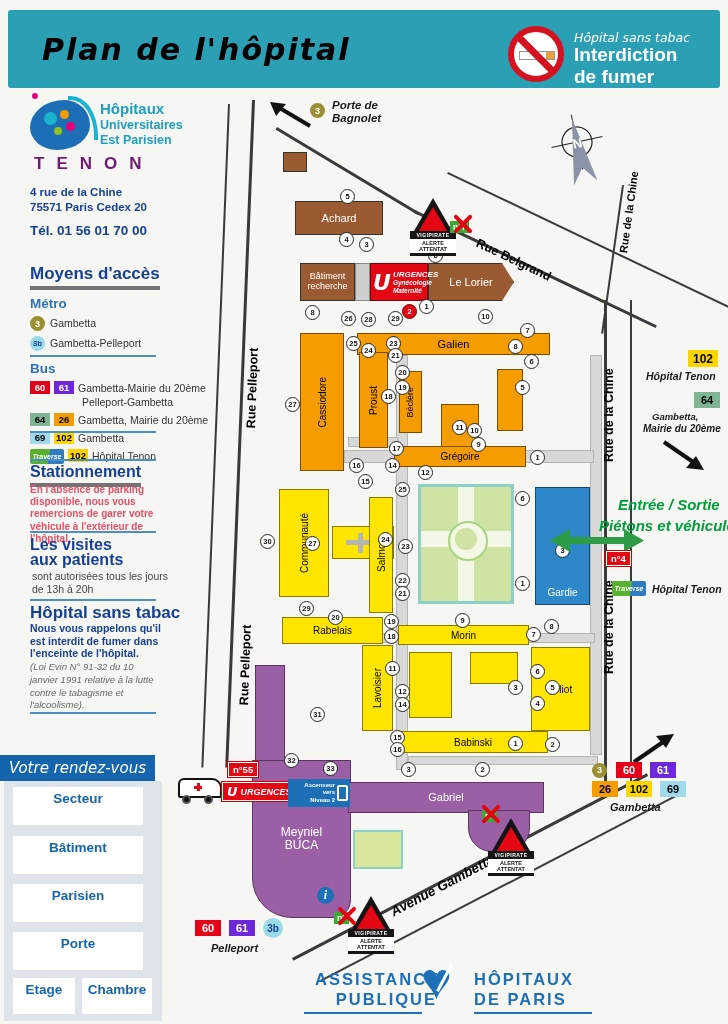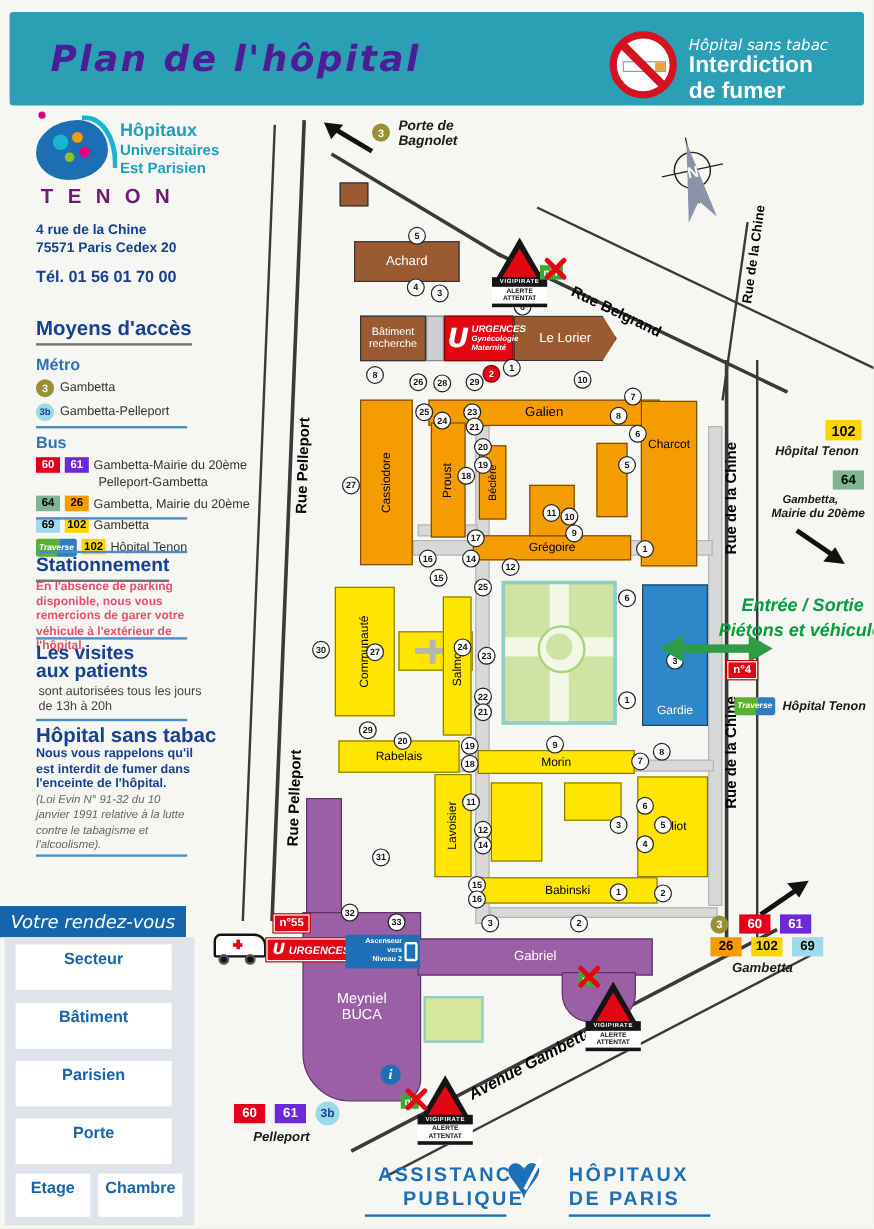--- a/index.html
+++ b/index.html
@@ -2,21 +2,21 @@
 <html><head>
 <meta charset="utf-8">
 <style>
   html,body{margin:0;padding:0;background:#e8e8e2;}
   .page{position:relative;width:728px;height:1024px;background:#f6f6f2;overflow:hidden;
         font-family:"Liberation Sans",sans-serif;}
   .abs{position:absolute;}
 
   
   .header{position:absolute;left:8px;top:10px;width:712px;height:78px;background:#2b9fb4;border-radius:3px;}
-  .hdr-title{position:absolute;left:34px;top:22px;color:#4c1d95;font-size:30px;font-style:italic;
+  .hdr-title{position:absolute;left:34px;top:22px;color:#000000;font-size:30px;font-style:italic;
              letter-spacing:2px;font-weight:bold;font-family:"DejaVu Sans",sans-serif;}
   .nosmoke{position:absolute;left:500px;top:16px;width:56px;height:56px;border:6px solid #d61120;
            border-radius:50%;background:#fff;box-sizing:border-box;}
   .nosmoke .cig{position:absolute;left:5px;top:19px;width:34px;height:7px;background:#fff;border:1px solid #999;}
   .nosmoke .cig i{position:absolute;right:0;top:0;width:8px;height:7px;background:#e8a13c;display:block;}
   .nosmoke .bar{position:absolute;left:-3px;top:19px;width:50px;height:7px;background:#d61120;
                 transform:rotate(45deg);transform-origin:center;}
   .tabac-script{position:absolute;left:566px;top:20px;color:#fff;font-style:italic;font-size:12.5px;
                 font-family:"DejaVu Sans",sans-serif;}
   .interd{position:absolute;left:566px;color:#fff;font-weight:bold;font-size:19px;}
@@ -26,21 +26,21 @@
              border-radius:58% 42% 55% 45%/55% 50% 50% 45%;}
   .logo-blob .sw{position:absolute;right:-8px;top:-4px;width:26px;height:40px;border:4px solid #19b4cf;
                  border-left:none;border-bottom:none;border-radius:0 90% 0 0;}
   .dot{position:absolute;border-radius:50%;}
   .logo-txt{position:absolute;left:100px;top:100px;color:#1f9fc0;font-weight:bold;line-height:1.2;}
   .tenon{position:absolute;left:34px;top:154px;color:#701a75;font-weight:bold;font-size:17px;letter-spacing:12px;}
   .addr{position:absolute;left:30px;color:#164193;font-weight:bold;font-size:11.5px;line-height:1.3;}
   .phone{position:absolute;left:30px;top:223px;color:#164193;font-weight:bold;font-size:13.5px;}
 
   .sec-title{position:absolute;left:30px;color:#164193;font-weight:bold;font-size:17px;
-             border-bottom:2px solid #737373;padding-bottom:2px;}
+             border-bottom:4px solid #737373;padding-bottom:2px;}
   .sub-title{position:absolute;left:30px;color:#2d74b5;font-weight:bold;font-size:13.5px;}
   .divider{position:absolute;left:30px;width:126px;height:2px;background:#4a90c4;}
   .trow{display:flex;align-items:flex-start;margin-bottom:5px;font-size:10.5px;color:#333;}
   .trow .lbls{padding-top:1px;}
   .bus{display:inline-flex;align-items:center;justify-content:center;min-width:20px;height:13px;
        font-weight:bold;font-size:9.5px;padding:0 2px;margin-right:4px;box-sizing:border-box;}
   .bus-60{background:#e2001a;color:#fff;}
   .bus-61{background:#6d28d9;color:#fff;}
   .bus-64{background:#7fb594;color:#000;}
   .bus-26{background:#f59c00;color:#000;}
@@ -427,23 +427,20 @@
         <span>Galien</span>
       </div>
       <div class="b c-orange vert" style="left: 300px; top: 333px; width: 44px; height: 138px; font-size: 10px;">
         <span>Cassiodore</span>
       </div>
       <div class="b c-orange vert" style="left: 359px; top: 352px; width: 29px; height: 96px; font-size: 10px;">
         <span>Proust</span>
       </div>
       <div class="b c-orange vert" style="left: 399px; top: 371px; width: 23px; height: 62px; font-size: 9px;">
         <span>Béclère</span>
-      </div>
-      <div class="b c-orange lt" style="left: 534px; top: 334px; width: 47px; height: 138px; font-size: 10px;">
-        <span>Charcot</span>
       </div>
       <div class="b c-orange" style="left: 394px; top: 446px; width: 132px; height: 21px; font-size: 10px;">
         <span>Grégoire</span>
       </div>
       <div class="b c-orange" style="left: 441px; top: 404px; width: 38px; height: 43px;"></div>
       <div class="b c-orange" style="left: 497px; top: 369px; width: 26px; height: 62px;"></div>
       <div class="b c-yellow vert" style="left: 279px; top: 489px; width: 50px; height: 108px; font-size: 10px;">
         <span>Communauté</span>
       </div>
       <div class="b c-yellow" style="left: 332px; top: 526px; width: 62px; height: 33px;">

